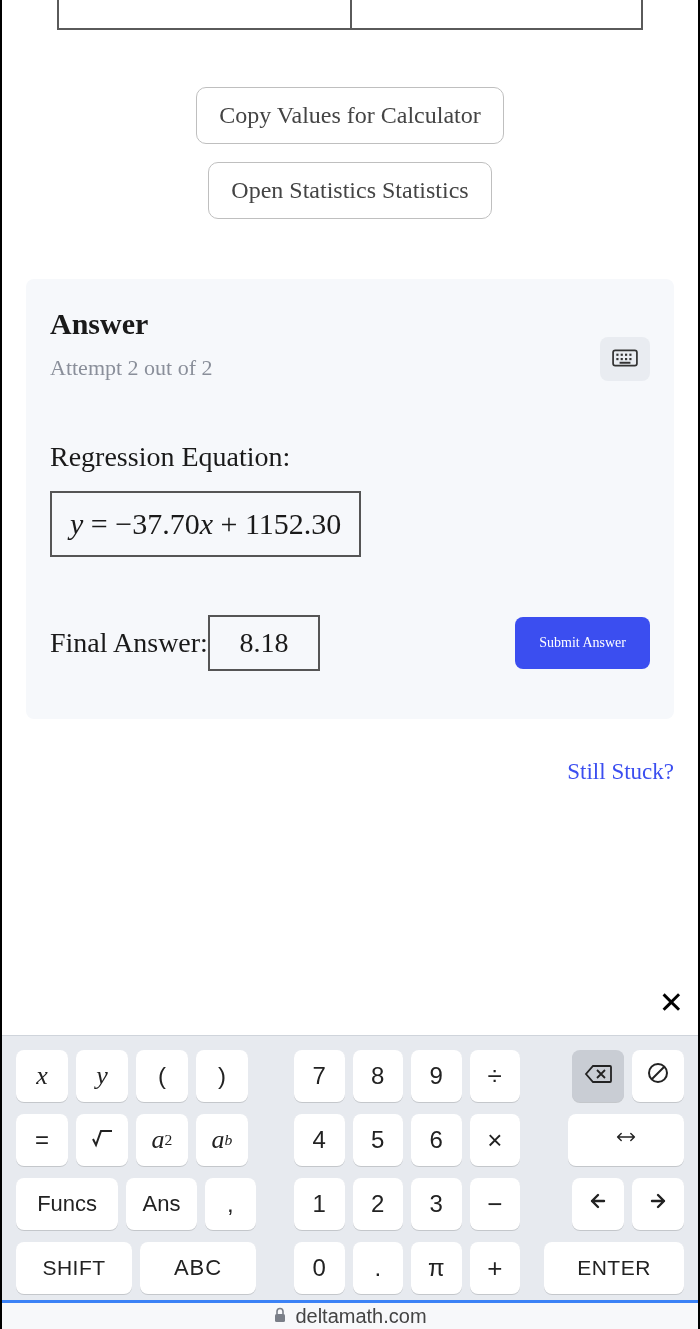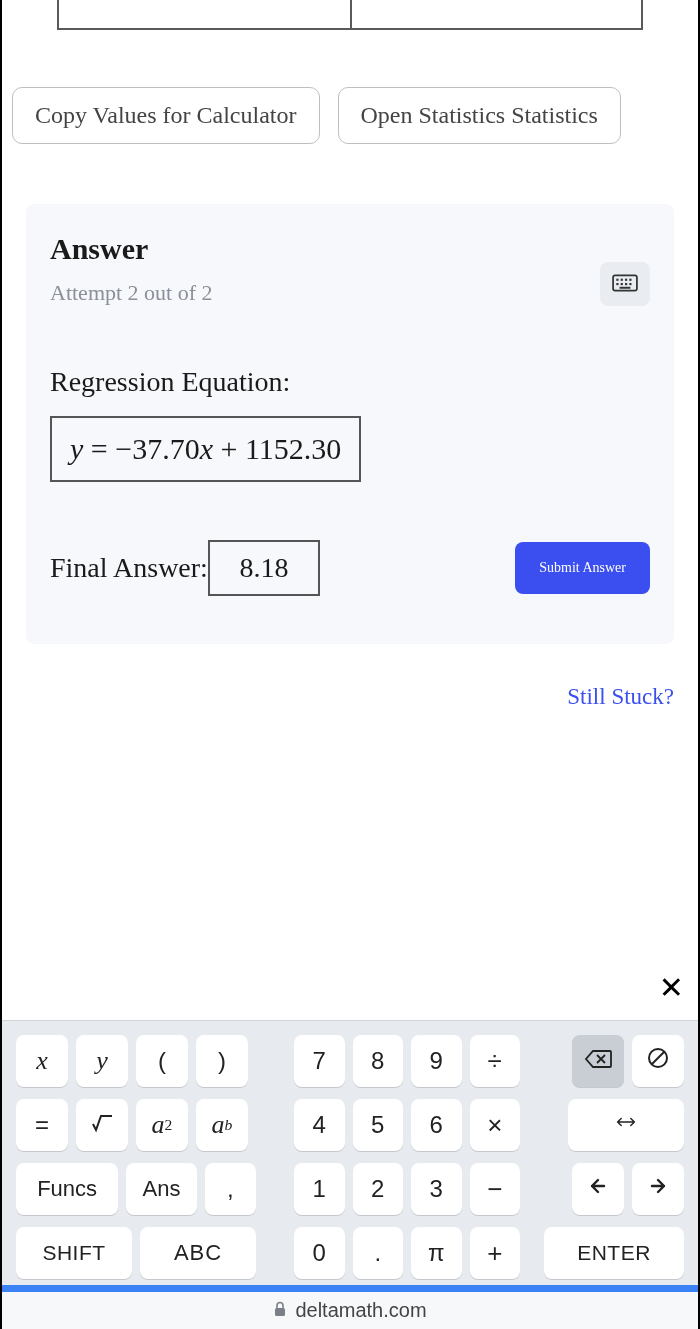--- a/index.html
+++ b/index.html
@@ -4,21 +4,21 @@
 <style>
   * { box-sizing: border-box; margin: 0; padding: 0; }
   html, body { width: 700px; height: 1329px; font-family: Georgia, 'Times New Roman', serif; background: #fff; color: #1a1a1a; overflow: hidden; }
   body { display: flex; flex-direction: column; border-left: 2px solid #000; border-right: 2px solid #000; }
 
   .top-area { padding: 0 10px; }
   .table-edge { height: 42px; position: relative; }
   .table-edge .row { position: absolute; left: 45px; right: 45px; top: 0; height: 30px; border-left: 2px solid #5a5a5a; border-right: 2px solid #5a5a5a; border-bottom: 2px solid #5a5a5a; }
   .table-edge .row .mid { position: absolute; left: 50%; top: 0; bottom: 0; width: 2px; background: #5a5a5a; }
 
-  .action-buttons { display: flex; gap: 18px; align-items: center; margin: 45px 0 60px; }
+  .action-buttons { display: flex; flex-direction: column; gap: 18px; align-items: center; margin: 45px 0 60px; }
   .outline-btn { font-family: Georgia, serif; font-size: 24px; color: #444; background: #fff; border: 1.5px solid #bfbfbf; border-radius: 10px; padding: 14px 22px; cursor: pointer; }
 
   .answer-card { background: #f6f8fb; border-radius: 8px; margin: 0 14px; padding: 28px 24px 48px; position: relative; }
   .answer-head { display: flex; justify-content: space-between; align-items: flex-end; }
   .answer-title { font-size: 30px; font-weight: bold; }
   .attempt { color: #8a8f9a; font-size: 22px; margin-top: 14px; }
   .kbd-icon-btn { width: 50px; height: 44px; background: #e9ecf1; border: none; border-radius: 8px; display: flex; align-items: center; justify-content: center; cursor: pointer; }
   .kbd-icon-btn svg { width: 26px; height: 20px; }
 
   .reg-label { font-size: 28px; margin-top: 60px; }
@@ -50,21 +50,21 @@
   .key.abc { width: 116px; font-size: 22px; letter-spacing: 1px; }
   .key.op { background: #fff; font-size: 26px; }
   .key.gray { background: #c9cdd4; }
   .key.wide2 { width: 116px; }
   .key.enter { width: 140px; font-size: 21px; letter-spacing: .5px; }
   .key sup { font-size: .6em; vertical-align: super; font-style: normal; }
   .key.sqrt svg, .key svg { width: 24px; height: 24px; }
   .key.backspace svg { width: 28px; height: 20px; }
   .key.arrow { font-size: 28px; }
 
-  .url-bar { height: 44px; border-top: 7px solid #3b82f6; display: flex; align-items: center; justify-content: center; gap: 8px; font-family: -apple-system, Helvetica, Arial, sans-serif; font-size: 20px; color: #444; background: #f7f8fa; }
+  .url-bar { height: 29px; border-top: 3px solid #3b82f6; display: flex; align-items: center; justify-content: center; gap: 8px; font-family: -apple-system, Helvetica, Arial, sans-serif; font-size: 20px; color: #444; background: #f7f8fa; }
   .url-bar svg { width: 14px; height: 16px; fill: #7a7f88; }
 </style>
 </head>
 <body>
 
 <div class="top-area">
   <div class="table-edge">
     <div class="row">
         <div class="mid"></div>
       </div>

